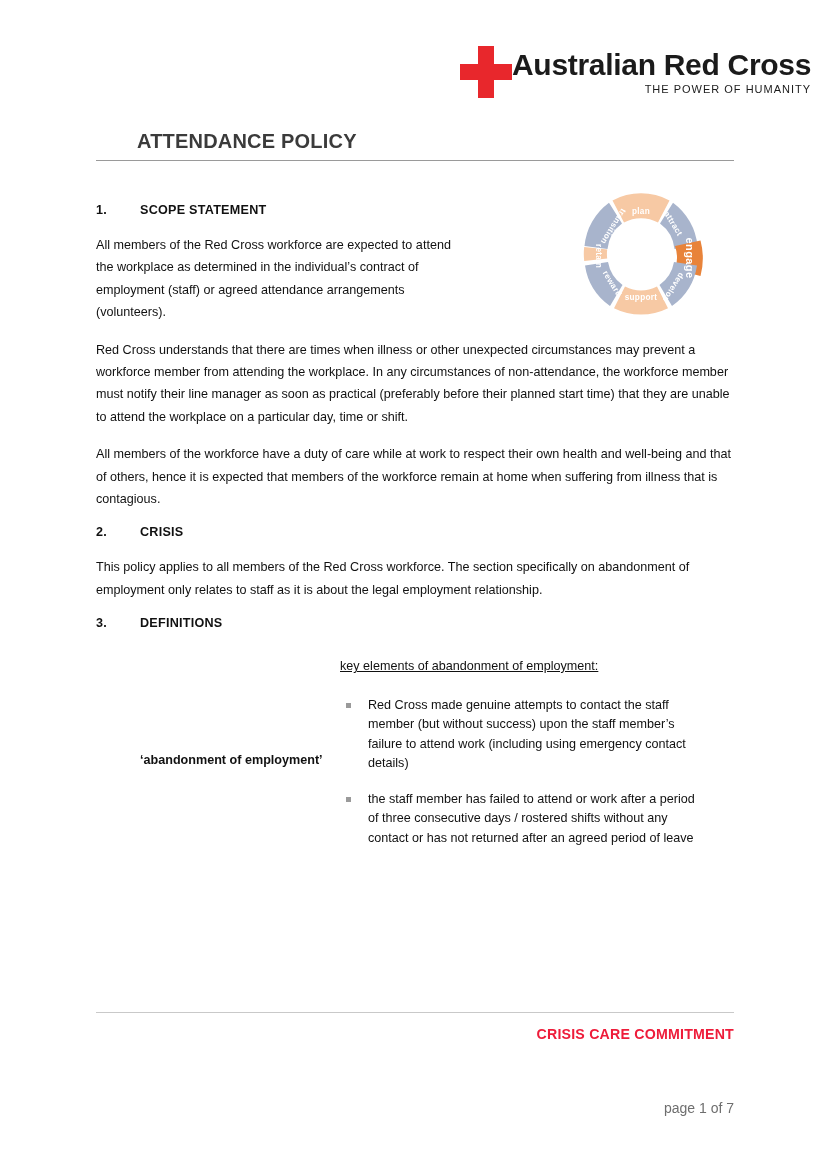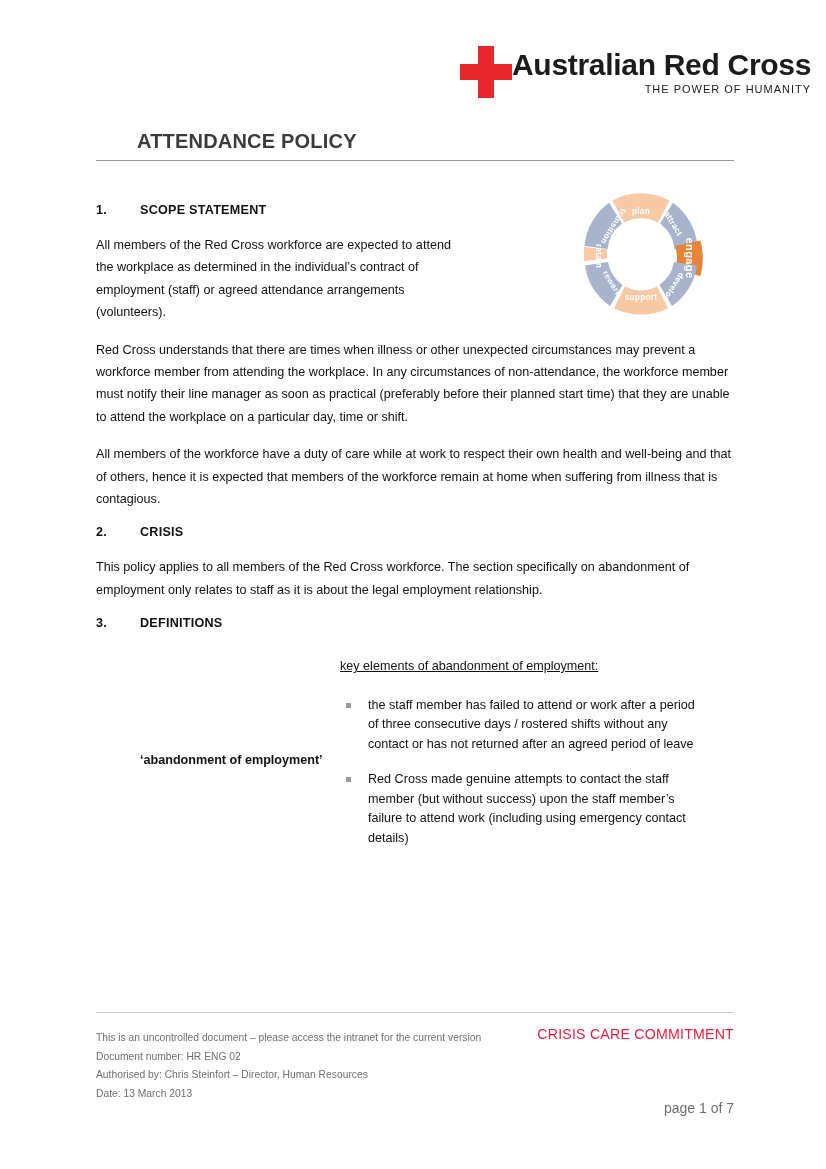--- a/index.html
+++ b/index.html
@@ -215,21 +215,21 @@
     color: #6e6e6e;
     line-height: 1.82;
   }
   .crisis-tag {
     position: absolute;
     top: 1026px;
     left: 523px;
     width: 211px;
     text-align: right;
     font-size: 14.2px;
-    font-weight: normal;
+    font-weight: bold;
     color: #EE1C3A;
     letter-spacing: 0.2px;
   }
   .page-num {
     position: absolute;
     top: 1100px;
     left: 534px;
     width: 200px;
     text-align: right;
     font-size: 14px;
@@ -314,32 +314,26 @@
       <div class="sec-head">
         <span class="sec-num">3.</span>
         <span>DEFINITIONS</span>
       </div>
       <div class="gap-after-head" style="height:25px;"></div>
       <div class="def-row">
         <div class="def-term">‘abandonment of employment’</div>
         <div class="def-desc">
           <div class="def-lead">key elements of abandonment of employment:</div>
           <ul class="bullets">
+            <li>Red Cross made genuine attempts to contact the staff member (but without success) upon the staff member’s failure to attend work (including using emergency contact details)</li>
             <li>the staff member has failed to attend or work after a period of three consecutive days / rostered shifts without any contact or has not returned after an agreed period of leave</li>
-            <li>Red Cross made genuine attempts to contact the staff member (but without success) upon the staff member’s failure to attend work (including using emergency contact details)</li>
           </ul>
         </div>
       </div>
     </div>
 
   </div>
 
   <div class="footer-rule"></div>
-  <div class="footer-meta">
-    <div>This is an uncontrolled document – please access the intranet for the current version</div>
-    <div>Document number: HR ENG 02</div>
-    <div>Authorised by: Chris Steinfort – Director, Human Resources</div>
-    <div>Date: 13 March 2013</div>
-  </div>
   <div class="crisis-tag">CRISIS CARE COMMITMENT</div>
   <div class="page-num">page 1 of 7</div>
 
 </div>
 
 </body></html>

